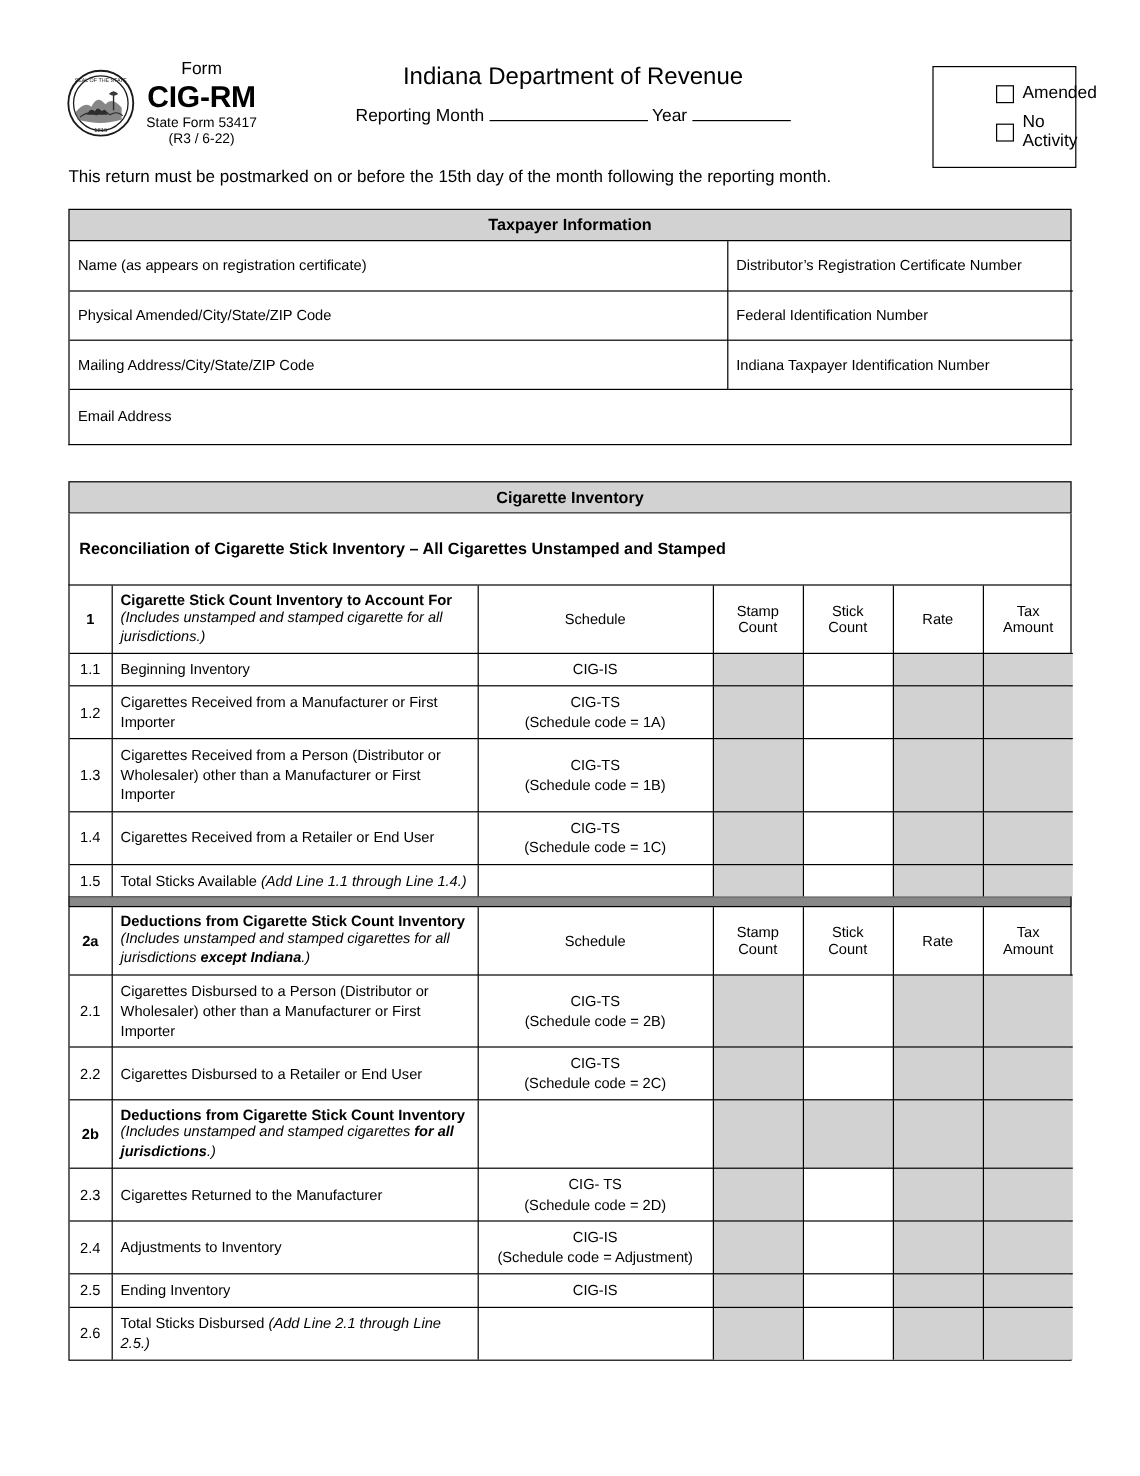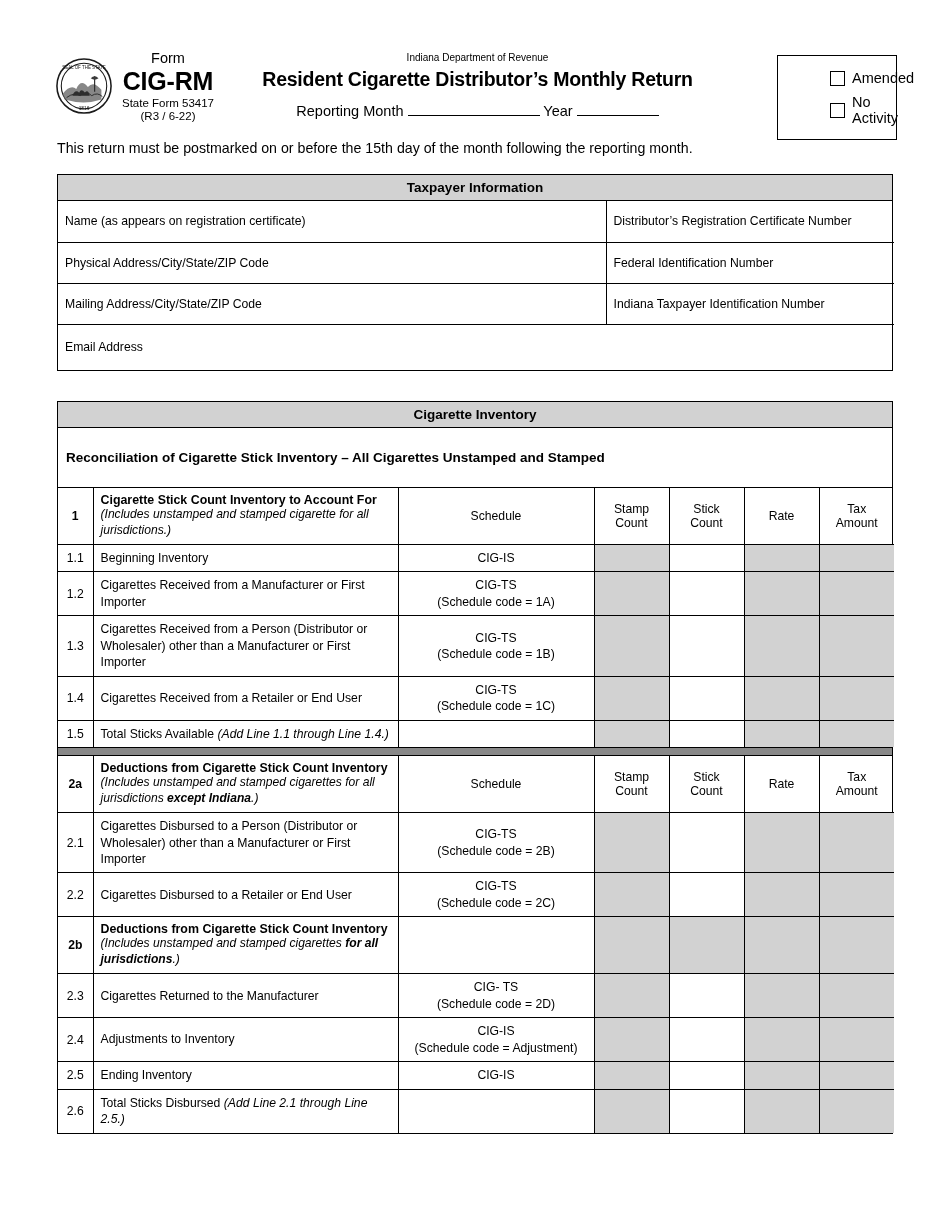--- a/index.html
+++ b/index.html
@@ -30,21 +30,21 @@
   }
   .form-id .lbl-form { font-size: 14.5px; }
   .form-id .lbl-code { font-size: 25px; font-weight: bold; letter-spacing: -0.2px; }
   .form-id .lbl-state { font-size: 11.5px; }
   .form-id .lbl-rev { font-size: 11.5px; }
 
   .title-block {
     position: absolute; left: 240px; top: 52px; width: 475px;
     text-align: center;
   }
-  .title-block .t-dept { font-size: 10px; line-height: 1.25; }
+  .title-block .t-dept { font-size: 20px; line-height: 1.25; }
   .title-block .t-main { font-size: 19.5px; font-weight: bold; margin-top: 3px; letter-spacing: -0.25px; }
   .reporting-line {
     margin-top: 12px; font-size: 14.5px; white-space: nowrap;
   }
   .rule { display: inline-block; border-bottom: 1.3px solid #000; vertical-align: baseline; }
   .rule.month { width: 132px; }
   .rule.year { width: 82px; }
 
   .status-box {
     position: absolute; left: 777px; top: 55px;
@@ -149,21 +149,20 @@
 
   <div class="form-id">
     <div class="lbl-form">Form</div>
     <div class="lbl-code">CIG-RM</div>
     <div class="lbl-state">State Form 53417</div>
     <div class="lbl-rev">(R3 / 6-22)</div>
   </div>
 
   <div class="title-block">
     <div class="t-dept">Indiana Department of Revenue</div>
-    <div class="t-main">Resident Cigarette Distributor’s Monthly Return</div>
     <div class="reporting-line">
       <span>Reporting Month</span>
       <span class="rule month"></span>
       <span>Year</span>
       <span class="rule year"></span>
     </div>
   </div>
 
   <div class="status-box">
     <div class="status-row">
@@ -186,21 +185,21 @@
       <colgroup>
           <col style="width:548px">
           <col style="width:288px">
         </colgroup>
       <tbody>
         <tr>
           <td>Name (as appears on registration certificate)</td>
           <td>Distributor’s Registration Certificate Number</td>
         </tr>
         <tr>
-          <td>Physical Address/City/State/ZIP Code</td>
+          <td>Physical Amended/City/State/ZIP Code</td>
           <td>Federal Identification Number</td>
         </tr>
         <tr>
           <td>Mailing Address/City/State/ZIP Code</td>
           <td>Indiana Taxpayer Identification Number</td>
         </tr>
         <tr>
           <td colspan="2" style="height:46px">Email Address</td>
         </tr>
       </tbody>

